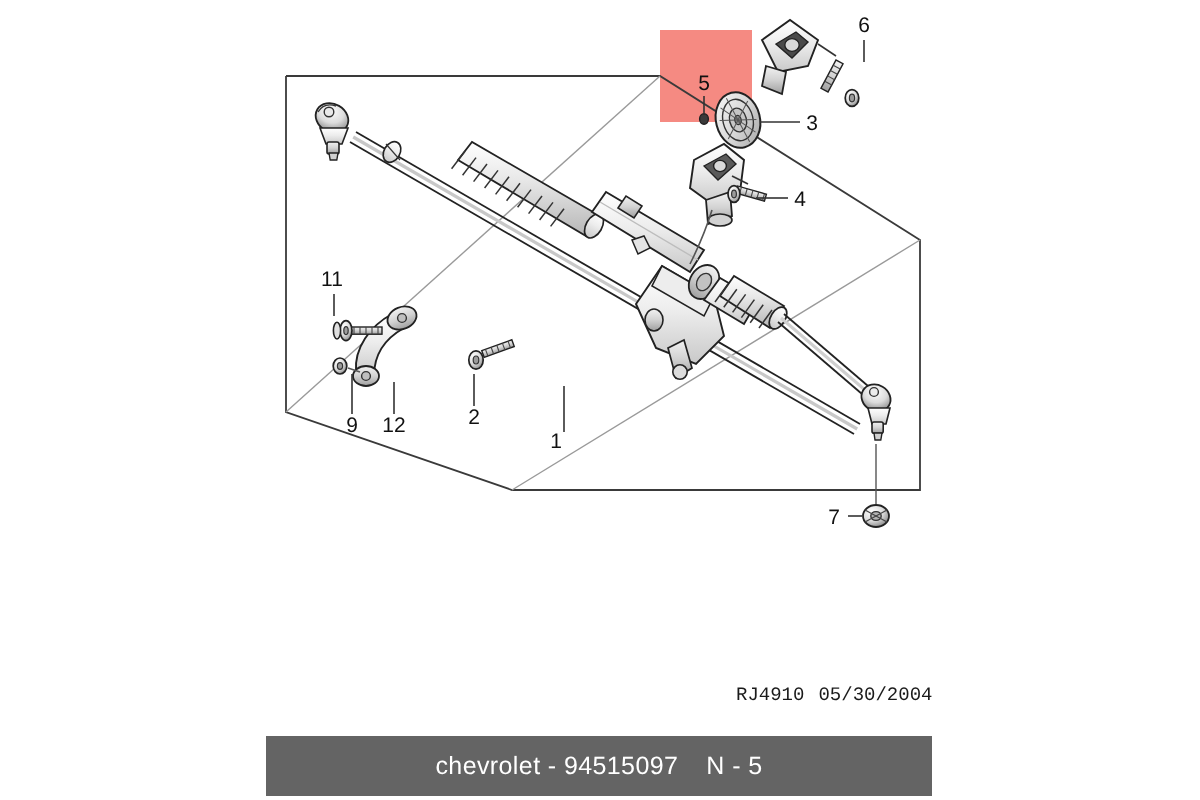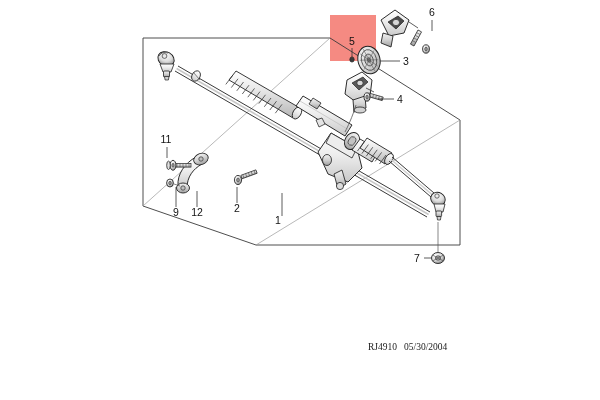--- a/index.html
+++ b/index.html
@@ -56,21 +56,21 @@
   }
 
   
   #drawing-number {
     position: absolute;
     left: 368px;
     top: 342px;
     width: 110px;
     display: flex;
     gap: 7px;
-    font-family: Liberation Serif, serif;
+    font-family: Liberation Mono, monospace;
     font-size: 9.5px;
     color: #1a1a1a;
     white-space: nowrap;
   }
 
   
   .callout-num {
     font-family: "Liberation Sans", sans-serif;
     font-size: 10.5px;
     fill: #111111;
@@ -357,14 +357,18 @@
       <text class="callout-num" x="166" y="143" text-anchor="middle">11</text>
       <text class="callout-num" x="197" y="216" text-anchor="middle">12</text>
     </g>
   </svg>
 
   <div id="drawing-number">
     <span>RJ4910</span>
     <span>05/30/2004</span>
   </div>
 
+  <div id="caption-bar">
+    <span class="cap-text">chevrolet - 94515097</span>
+    <span class="cap-text">N - 5</span>
+  </div>
 
 </div>
 
 </body></html>

